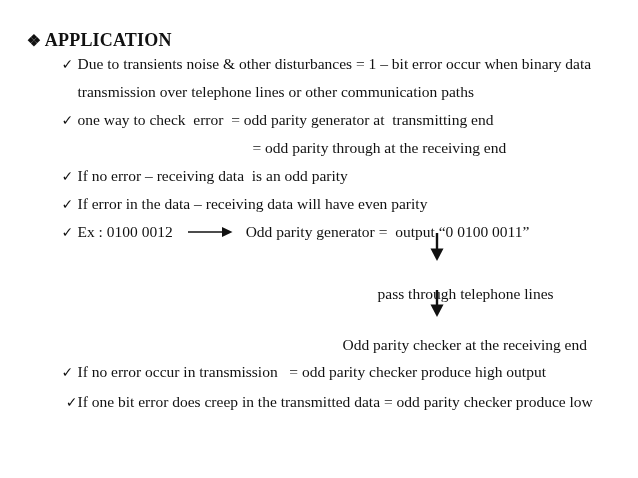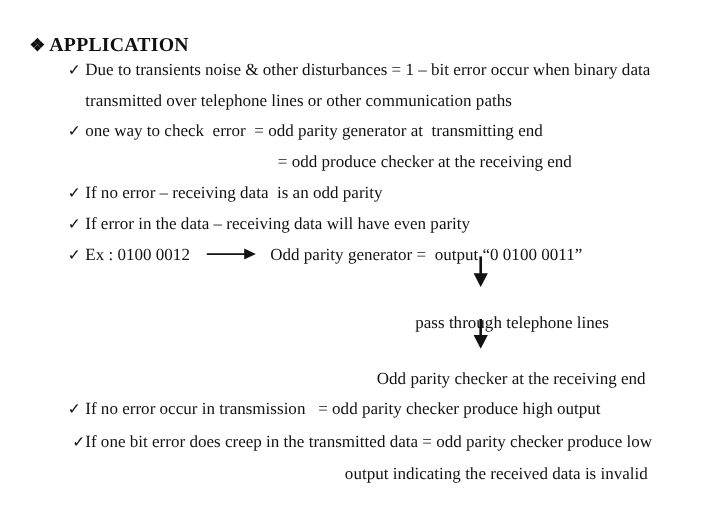--- a/index.html
+++ b/index.html
@@ -56,28 +56,28 @@
 <div class="slide">
 
   <div class="title">
     <span class="bullet">❖</span><span>APPLICATION</span>
   </div>
 
   <div class="line" style="left:46px; top:37px;">
     <span class="check">✓</span><span>Due to transients noise &amp; other disturbances = 1 – bit error occur when binary data</span>
   </div>
   <div class="line" style="left:62px; top:65px;">
-    <span>transmitted over telephone lines or other communication paths</span>
+    <span>transmission over telephone lines or other communication paths</span>
   </div>
 
   <div class="line" style="left:46px; top:93px;">
     <span class="check">✓</span><span>one way to check  error  = odd parity generator at  transmitting end</span>
   </div>
   <div class="line" style="left:237px; top:121px;">
-    <span>= odd produce checker at the receiving end</span>
+    <span>= odd parity through at the receiving end</span>
   </div>
 
   <div class="line" style="left:46px; top:177px;">
     <span class="check">✓</span><span>If error in the data – receiving data will have even parity</span>
   </div>
 
   <div class="line" style="left:46px; top:149px;">
     <span class="check">✓</span><span>If no error – receiving data  is an odd parity</span>
   </div>
 
@@ -106,17 +106,14 @@
     <span>Odd parity checker at the receiving end</span>
   </div>
 
   <div class="line" style="left:46px; top:345px;">
     <span class="check">✓</span><span>If no error occur in transmission   = odd parity checker produce high output</span>
   </div>
 
   <div class="line" style="left:46px; top:375px;text-align:right;">
     <span class="check">✓</span><span>If one bit error does creep in the transmitted data = odd parity checker produce low</span>
   </div>
-  <div class="line" style="left:298px; top:404px;">
-    <span>output indicating the received data is invalid</span>
-  </div>
 
 </div>
 
 </body></html>

